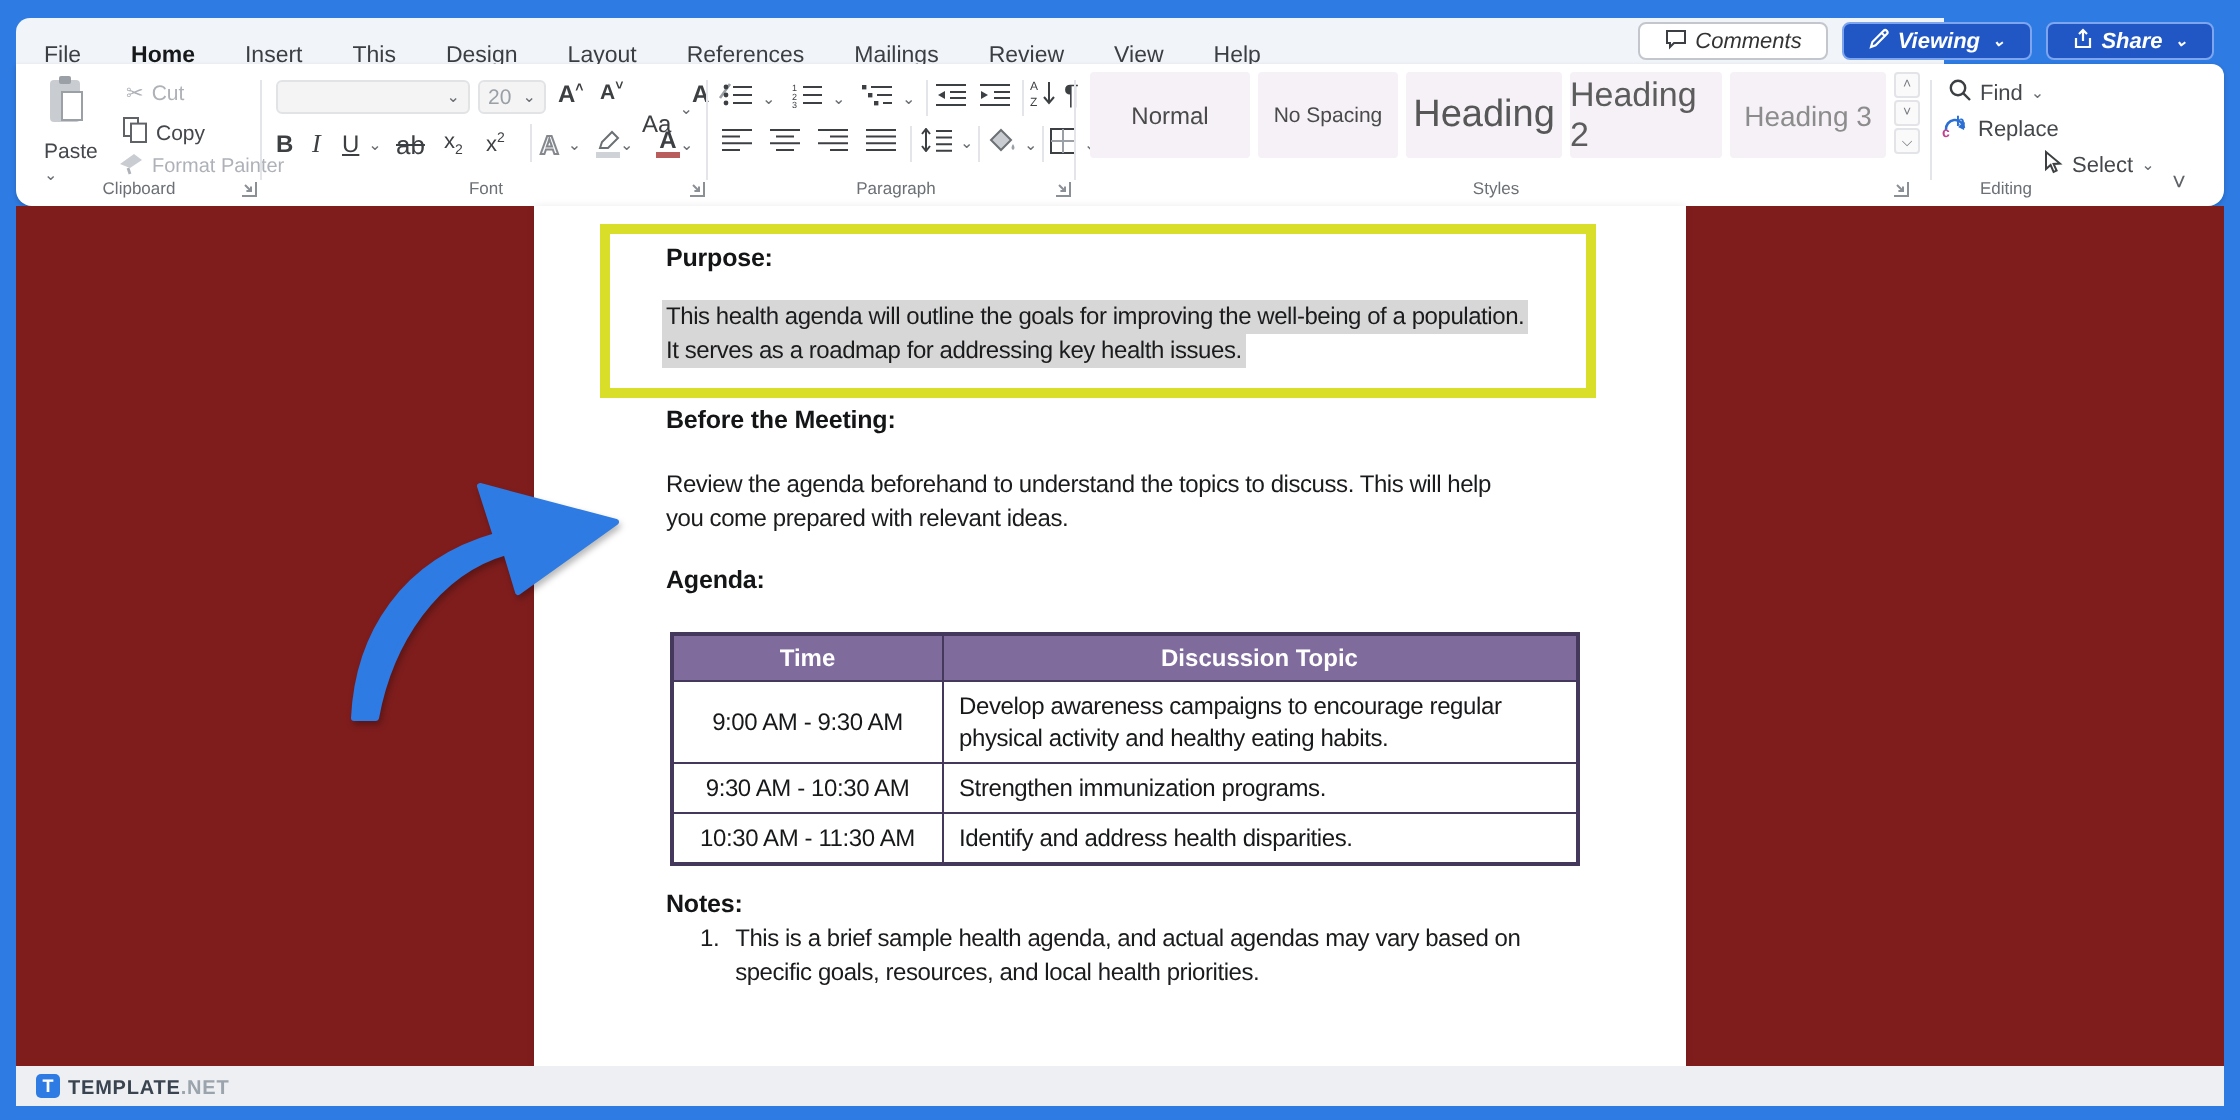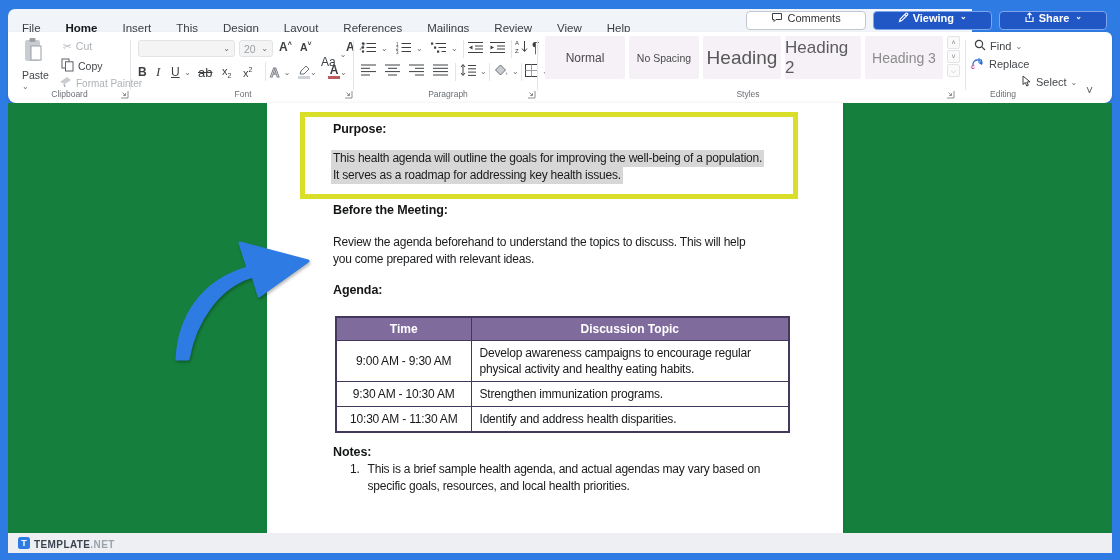--- a/index.html
+++ b/index.html
@@ -8,21 +8,21 @@
   .frame { position:relative; width:1120px; height:560px; background:#2E7BE3; overflow:hidden; }
 
   
   .menubar { position:absolute; left:8px; top:9px; width:1104px; height:23px; background:#F1F4F8; border-radius:7px 0 0 0; }
   .menubar .blue-zone { position:absolute; right:0; top:0; width:140px; height:23px; background:#2E7BE3; }
   .mtabs { position:absolute; left:14px; top:0; height:38px; display:flex; align-items:center; gap:25px; }
   .mtab { font-size:11.5px; color:#3b3e42; cursor:default; position:relative; white-space:nowrap; }
   .mtab.active { color:#17181a; font-weight:700; }
   .mtab.active::after { content:""; position:absolute; left:-2px; right:-2px; bottom:-6px; height:3px; border-radius:2px; background:#2a66cf; }
   .top-buttons { position:absolute; right:5px; top:1px; height:21px; display:flex; align-items:center; gap:7px; }
-  .pill { display:flex; gap:4px; height:19px; padding:0 24px; border-radius:4px; font-size:11px; white-space:nowrap; }
+  .pill { display:flex; align-items:center; gap:4px; height:19px; padding:0 12px; border-radius:4px; font-size:11px; white-space:nowrap;font-style:italic; }
   .pill.white { background:#fff; border:1px solid #c3c7cd; color:#333; }
   .pill.blue { background:#2156C5; border:1px solid #7da6ef; color:#fff; font-weight:600; }
   .pill .chev { font-size:8px; margin-left:2px; }
 
   
   .ribbon { position:absolute; left:8px; top:32px; width:1104px; height:71px; background:#fff; border-radius:0 6px 8px 8px; box-shadow:0 1px 2px rgba(30,40,60,.25); }
   .vsep { position:absolute; top:8px; height:50px; width:1px; background:#e3e5e8; }
   .grplabel { position:absolute; top:57px; font-size:8.5px; color:#6b7075; text-align:center; }
   .launcher { position:absolute; top:58px; width:9px; height:9px; }
   .launcher svg { display:block; }
@@ -55,21 +55,21 @@
   
   .style-card { position:absolute; top:4px; height:43px; background:#F5F1F7; border-radius:2px; display:flex; align-items:center; justify-content:center; color:#4a4a4a; }
   .s0 { font-size:12px; } .s1 { font-size:10.5px; }
   .s2 { font-size:19px; color:#575757; } .s3 { font-size:17px; color:#5c5c5c; } .s4 { font-size:14px; color:#8c8c8c; }
   .gal-scroll { position:absolute; left:939px; top:4px; width:13px; }
   .gal-btn { width:13px; height:13px; margin-bottom:1px; background:#fafafb; border:1px solid #e3e4e7; border-radius:2px; font-size:7px; color:#7a7e83; display:flex; align-items:center; justify-content:center; }
 
   .collapse-chev { position:absolute; left:1078px; top:52px; font-size:12px; color:#5f6368; }
 
   
-  .docarea { position:absolute; left:8px; top:103px; width:1104px; height:430px; background:#15803d; }
+  .docarea { position:absolute; left:8px; top:103px; width:1104px; height:430px; background:#7f1d1d; }
   .page { position:absolute; left:259px; top:0; width:576px; height:430px; background:#fff; box-shadow:0 0 4px rgba(0,0,0,.08); }
   .doc-h { font-size:12.5px; font-weight:700; color:#141516; letter-spacing:-.1px; }
   .doc-p { font-size:12px; color:#1a1b1d; letter-spacing:-.22px; line-height:17px; white-space:nowrap; }
   .sel { background:#D7D7D7; padding:0 2px; display:inline-block; }
 
   .annot-box { position:absolute; left:33px; top:9px; width:498px; height:87px; border:5px solid #D9DE28; }
   .arrow-wrap { position:absolute; left:152px; top:128px; width:150px; height:132px; }
 
   
   .agenda-table { border-collapse:collapse; font-size:12px; color:#17181a; }

